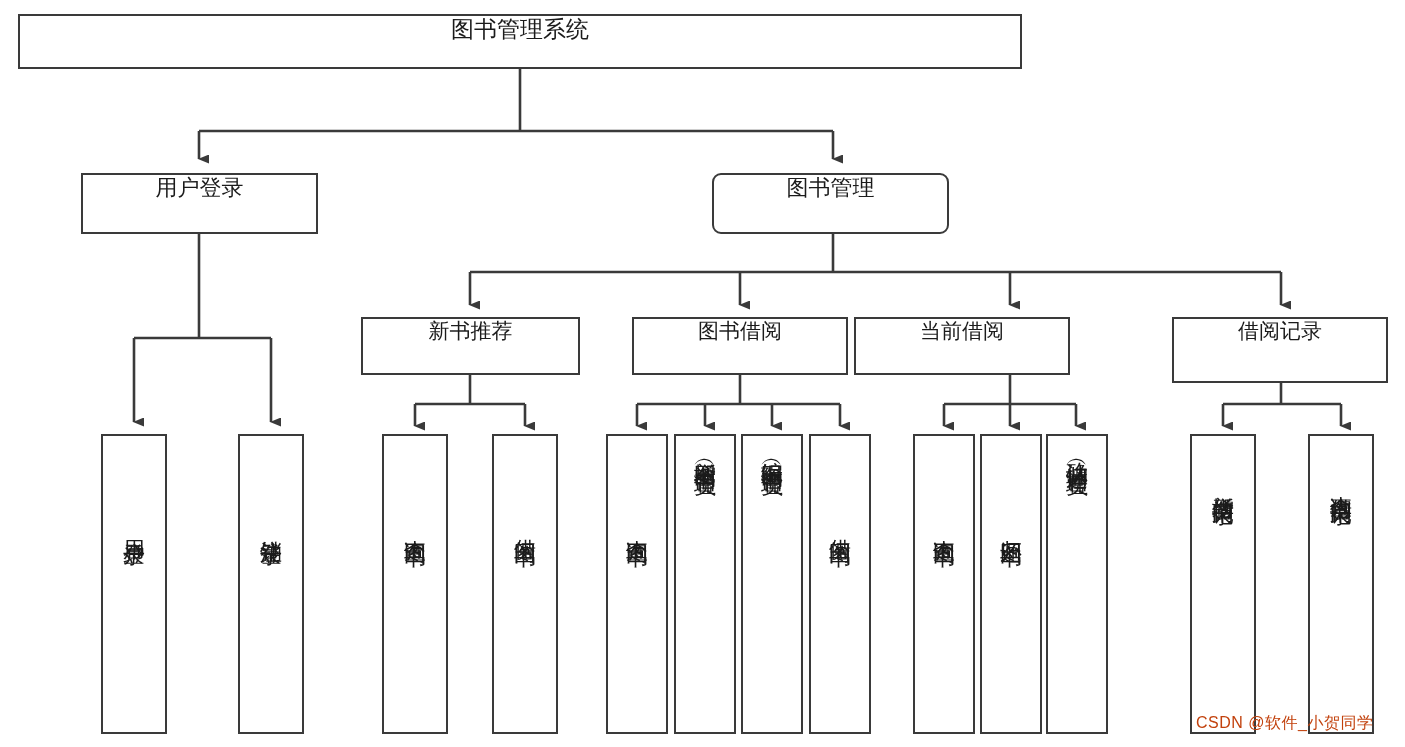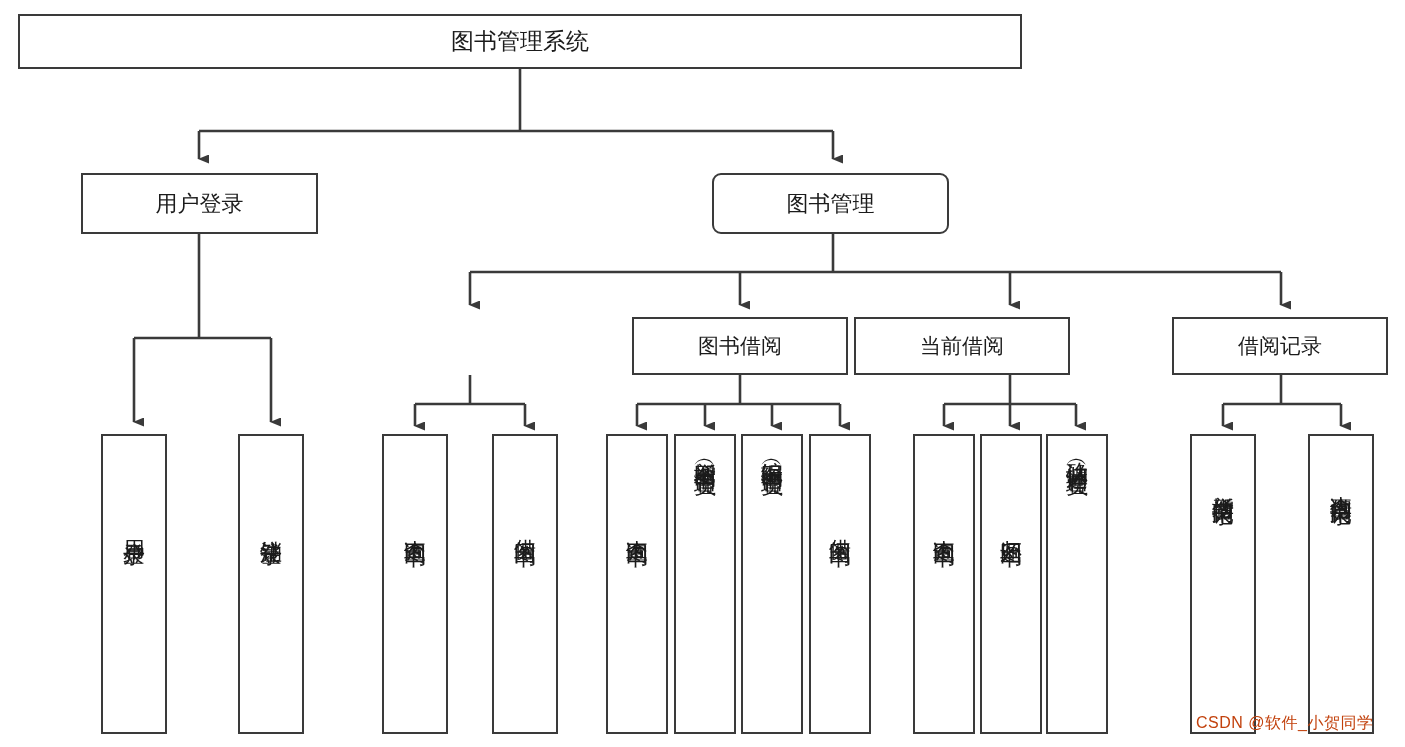--- a/index.html
+++ b/index.html
@@ -24,21 +24,21 @@
     width: 1405px;
     height: 747px;
     pointer-events: none;
   }
   .node {
     position: absolute;
     box-sizing: border-box;
     background: #ffffff;
     border: 2px solid #3a3a3a;
     display: flex;
-    align-items: center;
+    align-items: flex-start;
     justify-content: center;
     color: #1b1b1b;
   }
   .node .label {
     display: block;
     text-align: center;
     line-height: 1.15;
     white-space: nowrap;
   }
   .node-root .label { font-size: 23px; }
@@ -124,27 +124,30 @@
     <span class="label">图书管理系统</span>
   </div>
 
   <div class="node node-l1" style="left:81px; top:173px; width:237px; height:61px;">
     <span class="label">用户登录</span>
   </div>
   <div class="node node-l1" style="left:712px; top:173px; width:237px; height:61px;border-radius:9px;">
     <span class="label">图书管理</span>
   </div>
 
+  <div class="node node-l2" style="left:361px; top:317px; width:219px; height:58px;">
+    <span class="label">新书推荐</span>
+  </div>
   <div class="node node-l2" style="left:632px; top:317px; width:216px; height:58px;font-family:Liberation Serif, serif;">
     <span class="label">图书借阅</span>
   </div>
   <div class="node node-l2" style="left:854px; top:317px; width:216px; height:58px;">
     <span class="label">当前借阅</span>
   </div>
-  <div class="node node-l2" style="left:1172px; top:317px; width:216px; height:58px;">
+  <div class="node node-l2" style="left:1172px; top:317px; width:216px; height:66px;">
     <span class="label">借阅记录</span>
   </div>
 
   <div class="node node-leaf" style="left:101px; top:434px; width:66px; height:300px; padding-top:86px;">
     <span class="label">用户登录</span>
   </div>
   <div class="node node-leaf" style="left:238px; top:434px; width:66px; height:300px; padding-top:86px;">
     <span class="label">注销登录</span>
   </div>
 

